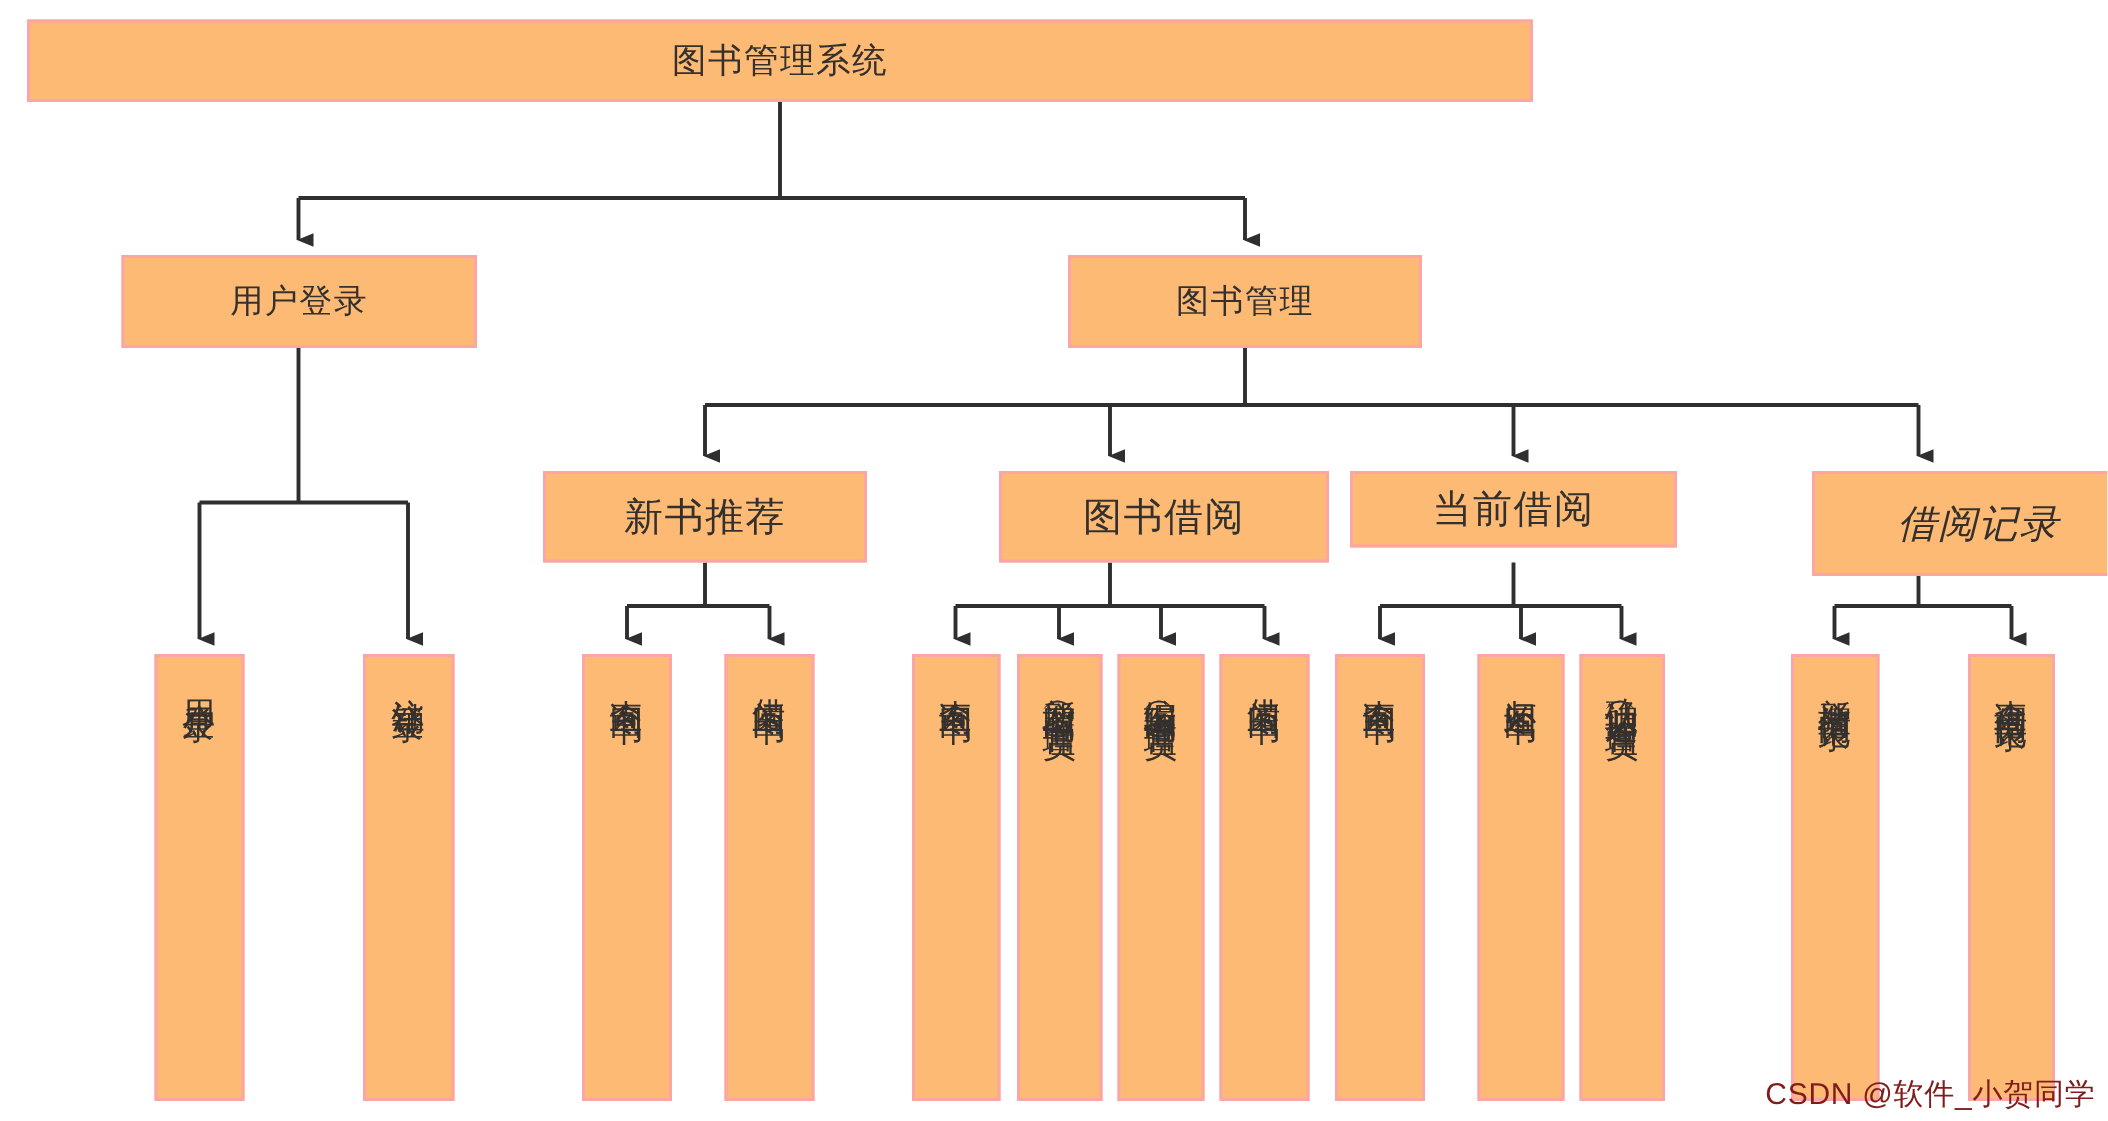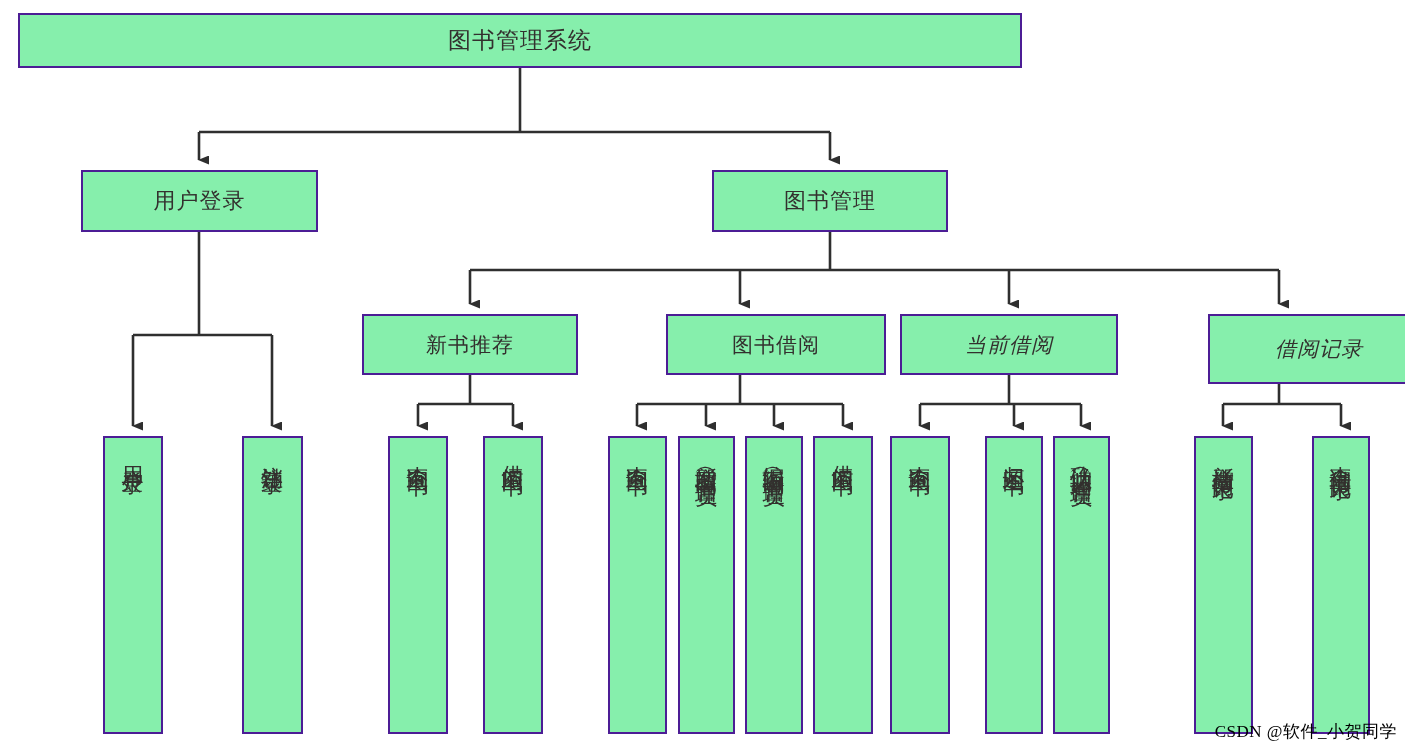--- a/index.html
+++ b/index.html
@@ -22,35 +22,35 @@
     position: absolute;
     left: 0;
     top: 0;
     width: 1405px;
     height: 747px;
     pointer-events: none;
   }
   .node {
     position: absolute;
     box-sizing: border-box;
-    background: #86efac;
-    border: 2px solid #4c1d95;
+    background: #fdba74;
+    border: 2px solid #fca5a5;
     display: flex;
     align-items: center;
     justify-content: center;
     color: #33302e;
   }
   .node.root {
     font-size: 23px;
   }
   .node.lvl2 {
     font-size: 22px;
   }
   .node.lvl3 {
-    font-size: 21px;
+    font-size: 26px;
   }
   .node.leaf {
     font-size: 22px;
     padding: 10px 2px;
     align-items: flex-start;
     justify-content: center;
   }
   .vtext {
     writing-mode: vertical-rl;
     text-orientation: upright;
@@ -60,25 +60,24 @@
     display: block;
   }
   .htext {
     white-space: nowrap;
     letter-spacing: 1px;
   }
   .watermark {
     position: absolute;
     right: 8px;
     bottom: 4px;
-    font-size: 17px;
-    color: #000000;
+    font-size: 20px;
+    color: #7f1d1d;
     white-space: nowrap;
     letter-spacing: 0.5px;
-    font-family: Liberation Serif, serif;
   }
 </style>
 </head>
 <body>
 
 <div id="canvas">
 
   <svg class="edges" viewBox="0 0 1405 747">
     <defs>
       <marker id="arrow" markerWidth="10" markerHeight="11" refX="4.5" refY="10" orient="auto" markerUnits="userSpaceOnUse">
@@ -140,21 +139,21 @@
   <div class="node lvl2" style="left:712px; top:170px; width:236px; height:62px;font-family:Liberation Mono, monospace;">
     <span class="htext">图书管理</span>
   </div>
 
   <div class="node lvl3" style="left:362px; top:314px; width:216px; height:61px;">
     <span class="htext">新书推荐</span>
   </div>
   <div class="node lvl3" style="left:666px; top:314px; width:220px; height:61px;">
     <span class="htext">图书借阅</span>
   </div>
-  <div class="node lvl3" style="left:900px; top:314px; width:218px; height:61px;font-style:italic;">
+  <div class="node lvl3" style="left:900px; top:314px; width:218px; height:51px;">
     <span class="htext">当前借阅</span>
   </div>
   <div class="node lvl3" style="left:1208px; top:314px; width:222px; height:70px;font-style:italic;">
     <span class="htext">借阅记录</span>
   </div>
 
   <div class="node leaf" style="left:103px; top:436px; width:60px; height:298px;">
     <span class="vtext">用户登录</span>
   </div>
   <div class="node leaf" style="left:242px; top:436px; width:61px; height:298px;">

